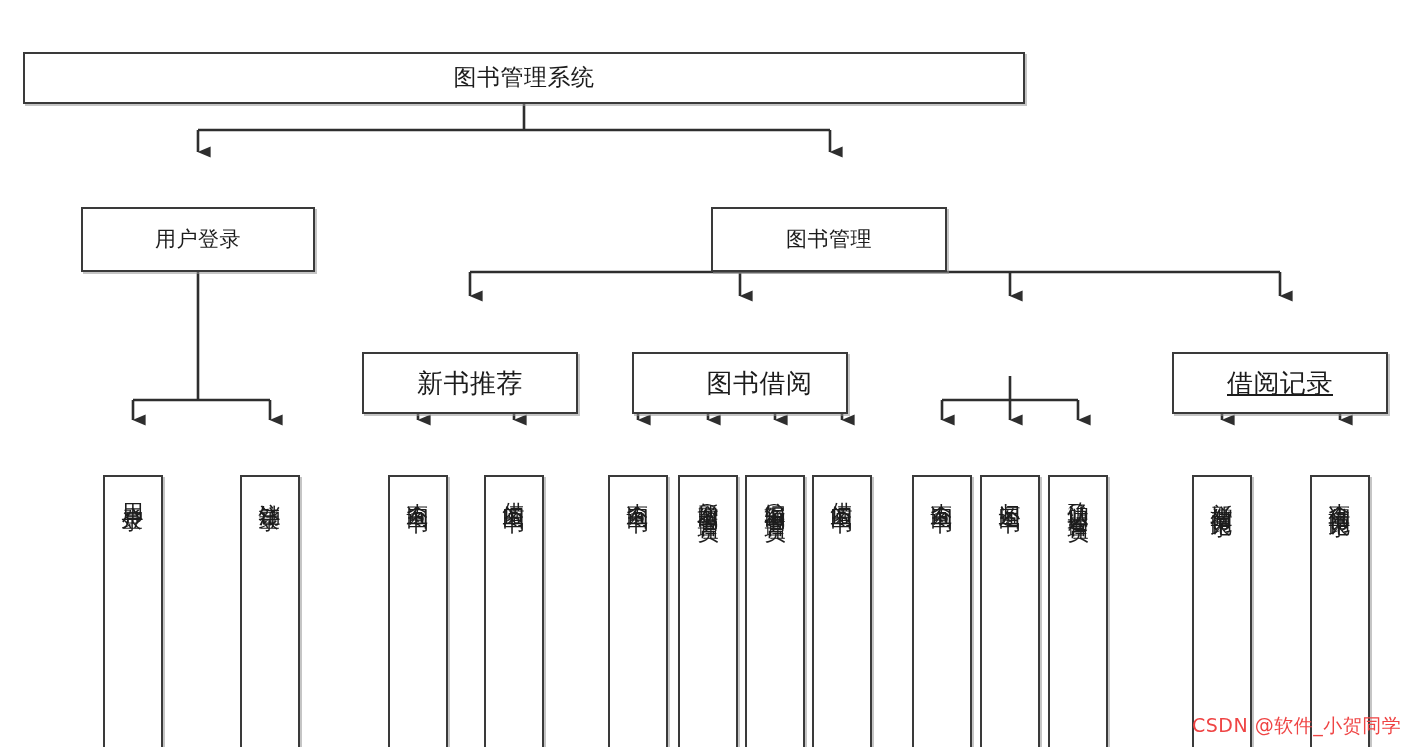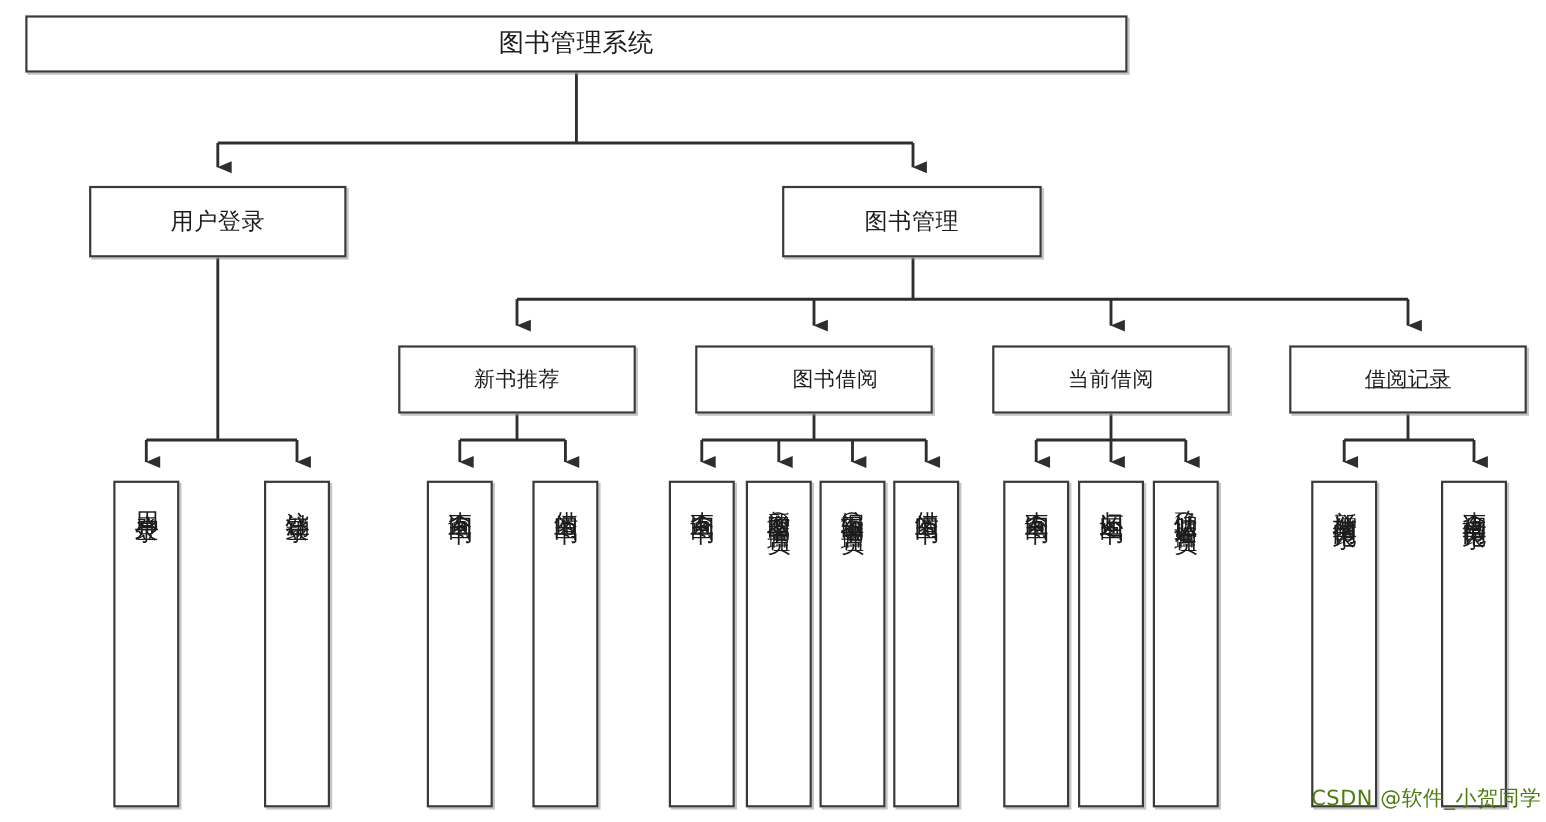--- a/index.html
+++ b/index.html
@@ -27,53 +27,54 @@
   }
   .node {
     position: absolute;
     box-sizing: border-box;
     background: #ffffff;
     border: 2.5px solid #3a3a3a;
     display: flex;
     align-items: center;
     justify-content: center;
     color: #1c1c1c;
+    margin-top: 38px;
   }
   .node.shadowed {
     box-shadow: 2px 2px 0 0 rgba(150,150,150,0.55);
   }
   .node-label {
     display: block;
     text-align: center;
     line-height: 1.18;
     letter-spacing: 0.5px;
   }
   
   .lvl-root .node-label { font-size: 23px; }
   
   .lvl-1 .node-label { font-size: 21px; }
-  .lvl-2 .node-label { font-size: 19px; }
+  .lvl-2 .node-label { font-size: 26px; }
   
   .leaf {
     align-items: flex-start;
     justify-content: center;
     padding-top: 8px;
   }
   .leaf .node-label {
     writing-mode: vertical-rl;
     text-orientation: upright;
     font-size: 22px;
     line-height: 1.05;
     letter-spacing: 3px;
     white-space: nowrap;
   }
   .leaf.tall .node-label { font-size: 21px; }
   .watermark {
     position: absolute;
-    color: #4d7c0f;
+    color: #ef4444;
     font-size: 19px;
     white-space: nowrap;
     letter-spacing: 0.5px;
     font-family: "DejaVu Sans", "Liberation Sans", sans-serif;
   }
 </style>
 </head>
 <body>
 
 <div id="canvas">
@@ -141,23 +142,20 @@
   </div>
 
   <div class="node shadowed lvl-2" style="left:362px; top:314px; width:216px; height:62px;">
     <span class="node-label">新书推荐</span>
   </div>
 
   <div class="node shadowed lvl-2" style="left:632px; top:314px; width:216px; height:62px;padding-left:39px;">
     <span class="node-label">图书借阅</span>
   </div>
 
-  <div class="node shadowed lvl-2" style="left:902px; top:314px; width:216px; height:62px;">
-    <span class="node-label">当前借阅</span>
-  </div>
 
   <div class="node shadowed lvl-2" style="left:1172px; top:314px; width:216px; height:62px;text-decoration:underline;">
     <span class="node-label">借阅记录</span>
   </div>
 
   <div class="node shadowed leaf" style="left:103px; top:437px; width:60px; height:297px;">
     <span class="node-label">用户登录</span>
   </div>
 
   <div class="node shadowed leaf" style="left:240px; top:437px; width:60px; height:297px;">

